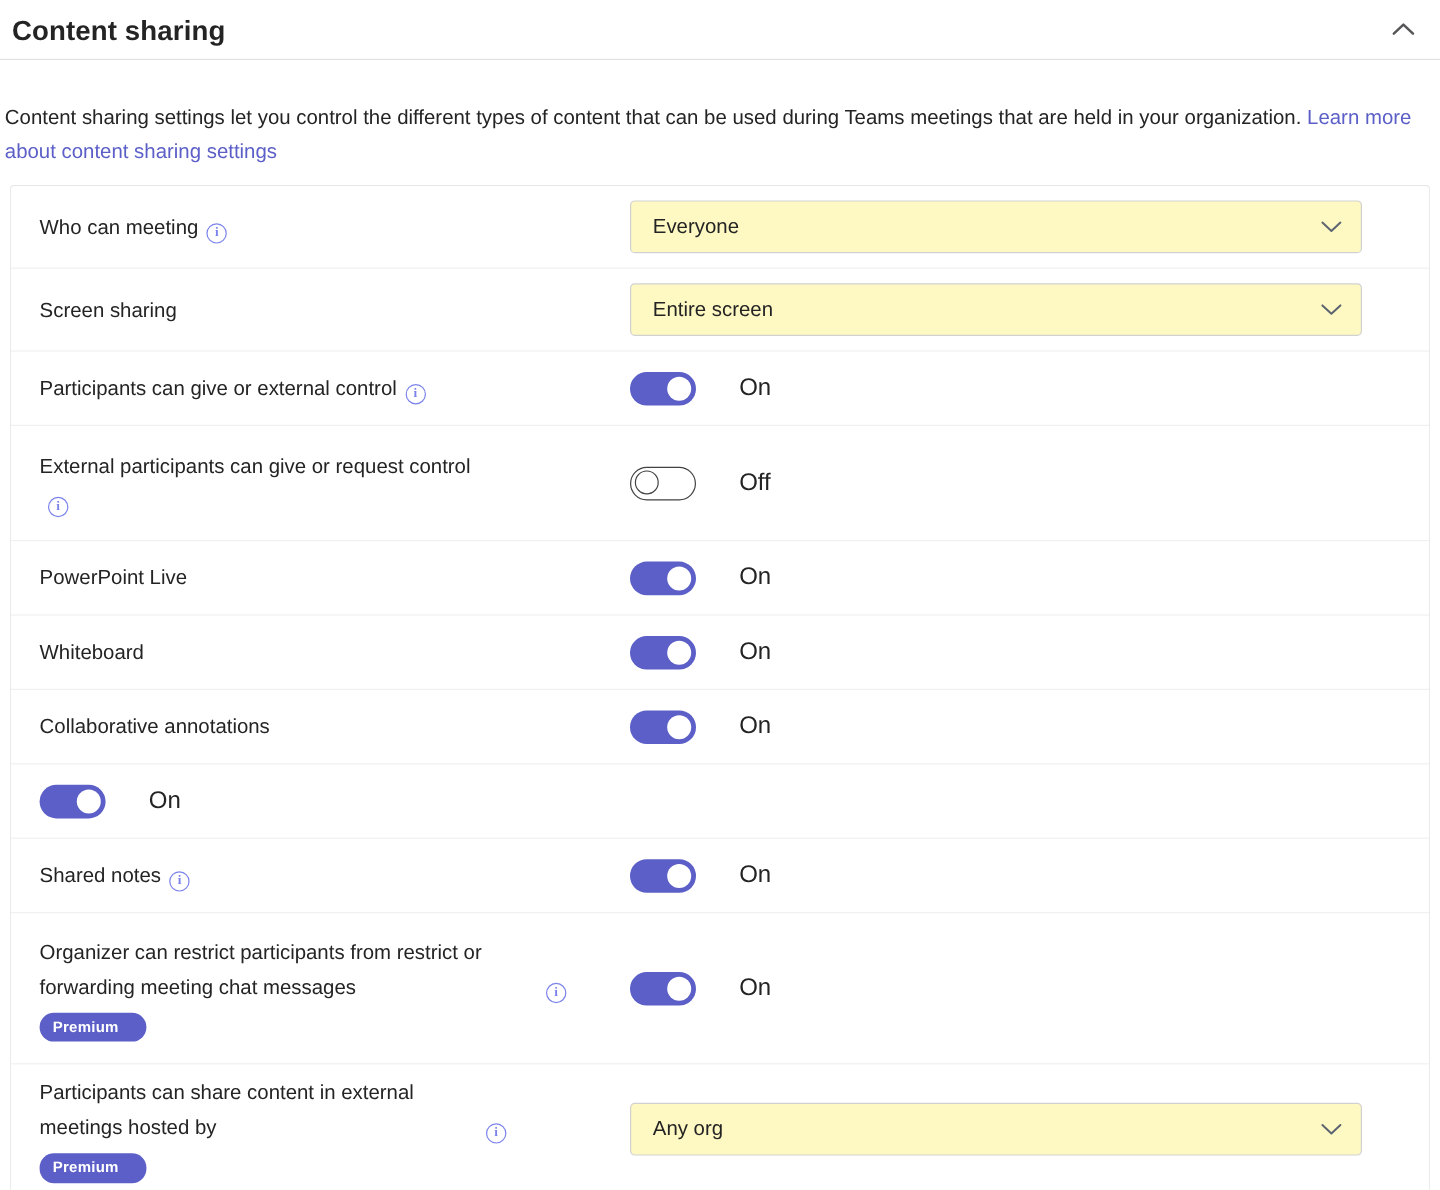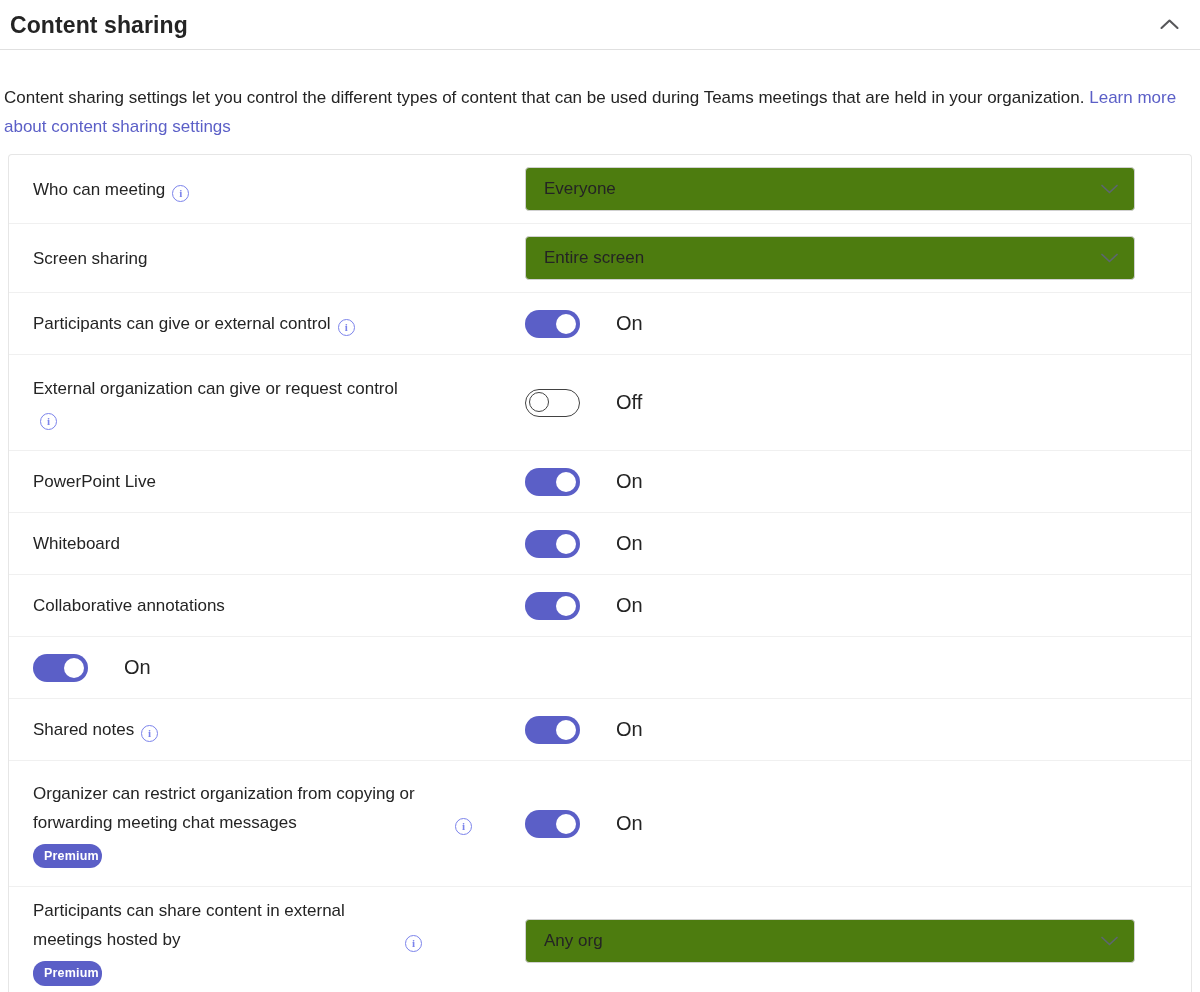--- a/index.html
+++ b/index.html
@@ -34,25 +34,25 @@
 
   
   .info-icon { display:inline-flex; align-items:center; justify-content:center;
     width:17px; height:17px; border:1px solid #7b83eb; border-radius:50%;
     color:#7b83eb; font-size:11px; line-height:1; margin-left:7px; vertical-align:-2px; cursor:pointer; }
   .info-icon::after { content:"i"; font-family:"Liberation Serif", serif; font-weight:700; }
   .icon-line { line-height:29px; }
 
   
   .premium-badge { display:inline-block; background:#5b5fc7; color:#fff;
-    font-size:12.5px; font-weight:700; line-height:1; padding:6px 3px 6px 11px;
+    font-size:12.5px; font-weight:700; line-height:1; padding:6px 23px 6px 11px;
     border-radius:12px; margin-top:7px; letter-spacing:0.2px; }
 
   
-  .dropdown { width:610px; height:44px; background:#4d7c0f; border:1px solid #d1d1d1;
+  .dropdown { width:610px; height:44px; background:#fef9c3; border:1px solid #d1d1d1;
     border-radius:4px; display:flex; align-items:center; justify-content:space-between;
     padding:0 13px 0 18px; cursor:pointer; }
   .dd-value { font-size:17px; color:#242424; }
   .dd-chevron { display:flex; align-items:center; }
 
   
   .toggle { position:relative; width:55px; height:28px; border-radius:14px; cursor:pointer; flex:0 0 auto; }
   .toggle.on { background:#5b5fc7; }
   .toggle.on .knob { position:absolute; top:4px; right:4px; width:20px; height:20px;
     border-radius:50%; background:#ffffff; }
@@ -121,21 +121,21 @@
     <div class="row-control">
       <div class="toggle on">
           <span class="knob"></span>
         </div>
       <span class="toggle-status">On</span>
     </div>
   </div>
 
   <div class="row h-r4">
     <div class="row-label">
-      <span class="lbl">External organization can give or request control</span>
+      <span class="lbl">External participants can give or request control</span>
       <div class="icon-line"><span class="info-icon"></span></div>
     </div>
     <div class="row-control">
       <div class="toggle off">
           <span class="knob"></span>
         </div>
       <span class="toggle-status">Off</span>
     </div>
   </div>
 
@@ -191,21 +191,21 @@
     <div class="row-control">
       <div class="toggle on">
           <span class="knob"></span>
         </div>
       <span class="toggle-status">On</span>
     </div>
   </div>
 
   <div class="row h-r10">
     <div class="row-label">
-      <span class="lbl w415">Organizer can restrict organization from copying or forwarding meeting chat messages</span><span class="info-icon"></span>
+      <span class="lbl w415">Organizer can restrict participants from restrict or forwarding meeting chat messages</span><span class="info-icon"></span>
       <div><span class="premium-badge">Premium</span></div>
     </div>
     <div class="row-control">
       <div class="toggle on">
           <span class="knob"></span>
         </div>
       <span class="toggle-status">On</span>
     </div>
   </div>
 

